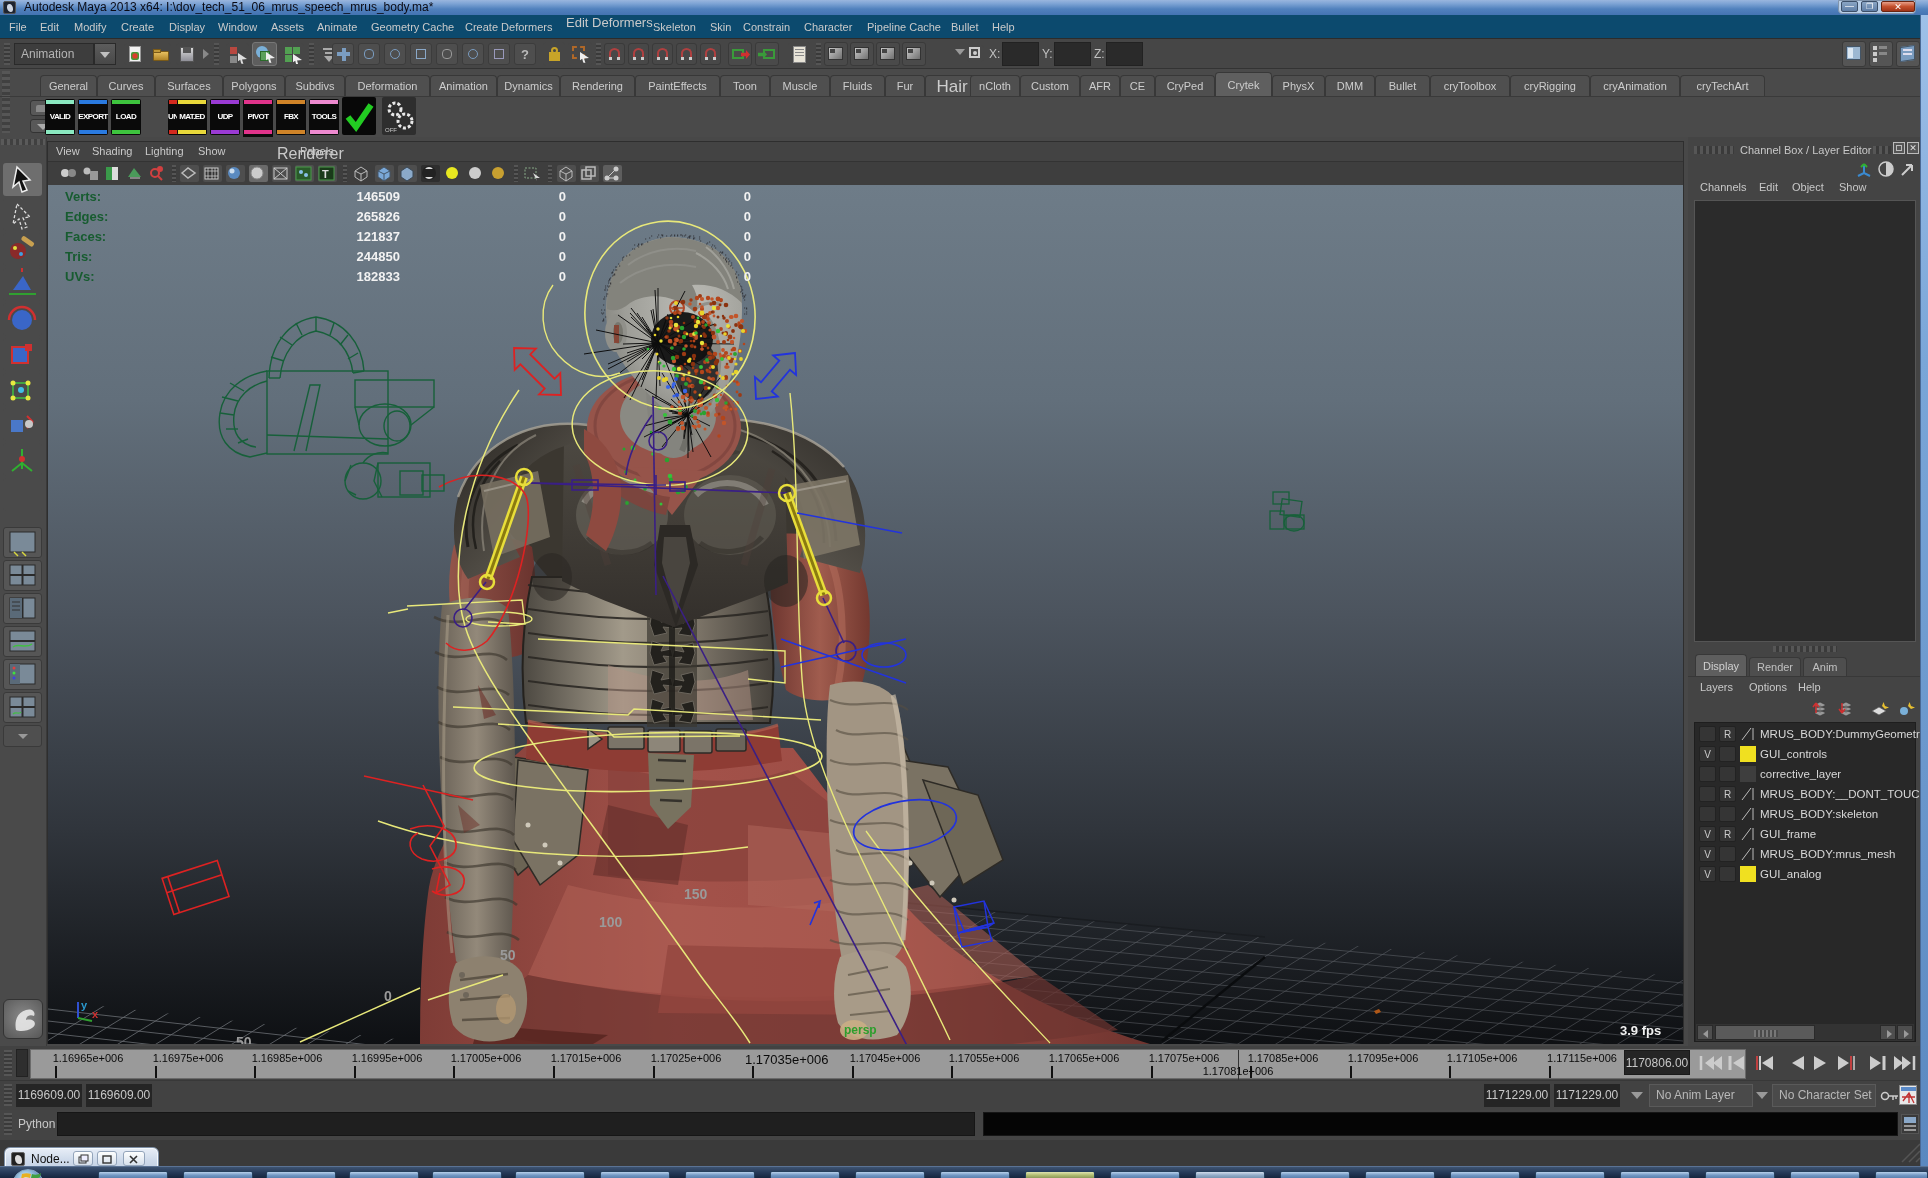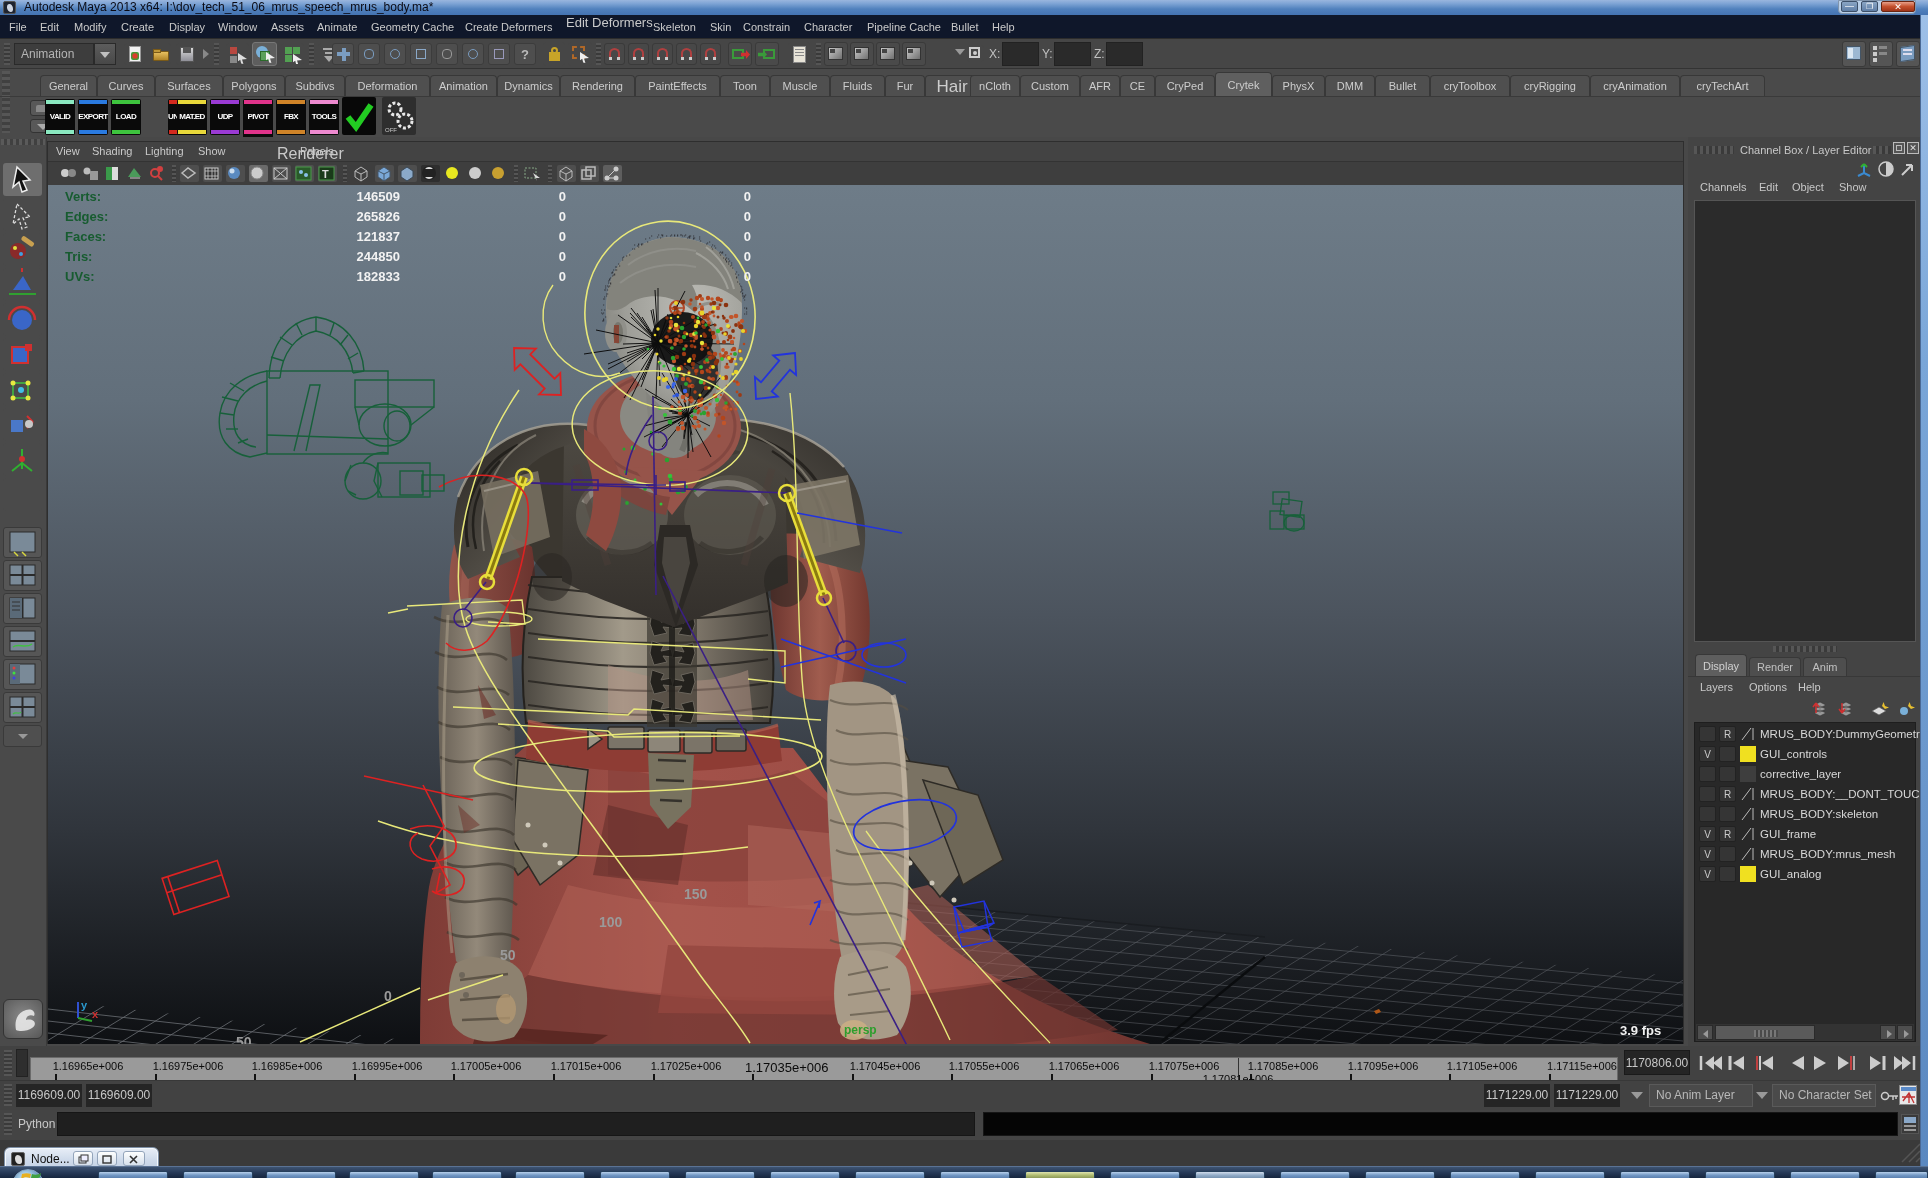--- a/index.html
+++ b/index.html
@@ -8,21 +8,21 @@
 <div class="abs" style="left:0;top:0;width:1928px;height:15px;background:linear-gradient(180deg,#9ab6de 0%,#7da3d4 25%,#5181bd 60%,#4473b2 100%);">
     <div class="abs" style="left:3px;top:1px;width:13px;height:13px;background:#1e2430;border:1px solid #555;border-radius:2px;">
       <div class="abs" style="left:3px;top:2px;width:6px;height:8px;background:#cfd6e2;border-radius:40% 60% 30% 60%;"></div>
     </div>
     <div class="abs" style="left:24px;top:0px;color:#0a0a14;font-size:12px;white-space:nowrap;">Autodesk Maya 2013 x64: I:\dov_tech_51_06_mrus_speech_mrus_body.ma*</div>
     <div class="abs" style="left:1838px;top:0;width:78px;height:14px;background:#b9cfe8;border:1px solid #8094ac;border-radius:0 0 4px 4px;"></div>
     <div class="abs" style="left:1841px;top:1px;width:17px;height:11px;background:linear-gradient(180deg,#8aa5c4,#5f7ea6);border:1px solid #3c4f68;border-radius:2px;color:#fff;font-size:9px;text-align:center;line-height:8px;">—</div>
     <div class="abs" style="left:1861px;top:1px;width:17px;height:11px;background:linear-gradient(180deg,#8aa5c4,#5f7ea6);border:1px solid #3c4f68;border-radius:2px;color:#fff;font-size:8px;text-align:center;line-height:10px;">❐</div>
     <div class="abs" style="left:1881px;top:1px;width:34px;height:11px;background:linear-gradient(180deg,#e8a08a,#c4502e 50%,#a03418);border:1px solid #6a2410;border-radius:2px;color:#fff;font-size:9px;text-align:center;line-height:10px;">✕</div>
   </div>
-<div class="abs" style="left:0;top:15px;width:1928px;height:24px;background:#0f172a;border-bottom:1px solid #2c2c2c;">
+<div class="abs" style="left:0;top:15px;width:1928px;height:24px;background:#0c4a6e;border-bottom:1px solid #2c2c2c;">
     <div class="abs" style="left:9px;top:6px;color:#cacaca;font-size:11px;white-space:nowrap;">File</div>
     <div class="abs" style="left:40px;top:6px;color:#cacaca;font-size:11px;white-space:nowrap;">Edit</div>
     <div class="abs" style="left:74px;top:6px;color:#cacaca;font-size:11px;white-space:nowrap;">Modify</div>
     <div class="abs" style="left:121px;top:6px;color:#cacaca;font-size:11px;white-space:nowrap;">Create</div>
     <div class="abs" style="left:169px;top:6px;color:#cacaca;font-size:11px;white-space:nowrap;">Display</div>
     <div class="abs" style="left:218px;top:6px;color:#cacaca;font-size:11px;white-space:nowrap;">Window</div>
     <div class="abs" style="left:271px;top:6px;color:#cacaca;font-size:11px;white-space:nowrap;">Assets</div>
     <div class="abs" style="left:317px;top:6px;color:#cacaca;font-size:11px;white-space:nowrap;">Animate</div>
     <div class="abs" style="left:371px;top:6px;color:#cacaca;font-size:11px;white-space:nowrap;">Geometry Cache</div>
     <div class="abs" style="left:465px;top:6px;color:#cacaca;font-size:11px;white-space:nowrap;">Create Deformers</div>
@@ -1372,21 +1372,21 @@
         <div class="abs" style="left:201px;top:1px;width:16px;height:15px;background:#4e4e4e;border:1px solid #2a2a2a;">
           <div class="abs" style="left:6px;top:4px;width:0;height:0;border-top:4px solid transparent;border-bottom:4px solid transparent;border-left:5px solid #999;"></div>
         </div>
       </div>
     </div>
   </div>
 <div class="abs" style="left:1684px;top:137px;width:4px;height:909px;background:#484848;"></div>
 <div class="abs" style="left:0;top:1046px;width:1928px;height:34px;background:#424242;">
     <div class="abs" style="left:4px;top:4px;width:8px;height:26px;background:repeating-linear-gradient(180deg,#565656 0 2px,#3a3a3a 2px 4px);"></div>
     <div class="abs" style="left:16px;top:3px;width:12px;height:28px;background:#2e2e2e;border:1px solid #222;"></div>
-    <div class="abs" style="left:30px;top:11px;width:1588px;height:30px;background:#9a9a9a;border:1px solid #6a6a6a;">
+    <div class="abs" style="left:30px;top:3px;width:1716px;height:30px;background:#9a9a9a;border:1px solid #6a6a6a;">
       <div class="abs" style="left:17px;top:2px;width:80px;text-align:center;color:#0a0a0a;font-size:11px;">1.16965e+006</div>
       <div class="abs" style="left:24px;top:16px;width:2px;height:12px;background:#111;"></div>
       <div class="abs" style="left:117px;top:2px;width:80px;text-align:center;color:#0a0a0a;font-size:11px;">1.16975e+006</div>
       <div class="abs" style="left:124px;top:16px;width:2px;height:12px;background:#111;"></div>
       <div class="abs" style="left:216px;top:2px;width:80px;text-align:center;color:#0a0a0a;font-size:11px;">1.16985e+006</div>
       <div class="abs" style="left:223px;top:16px;width:2px;height:12px;background:#111;"></div>
       <div class="abs" style="left:316px;top:2px;width:80px;text-align:center;color:#0a0a0a;font-size:11px;">1.16995e+006</div>
       <div class="abs" style="left:323px;top:16px;width:2px;height:12px;background:#111;"></div>
       <div class="abs" style="left:415px;top:2px;width:80px;text-align:center;color:#0a0a0a;font-size:11px;">1.17005e+006</div>
       <div class="abs" style="left:422px;top:16px;width:2px;height:12px;background:#111;"></div>

